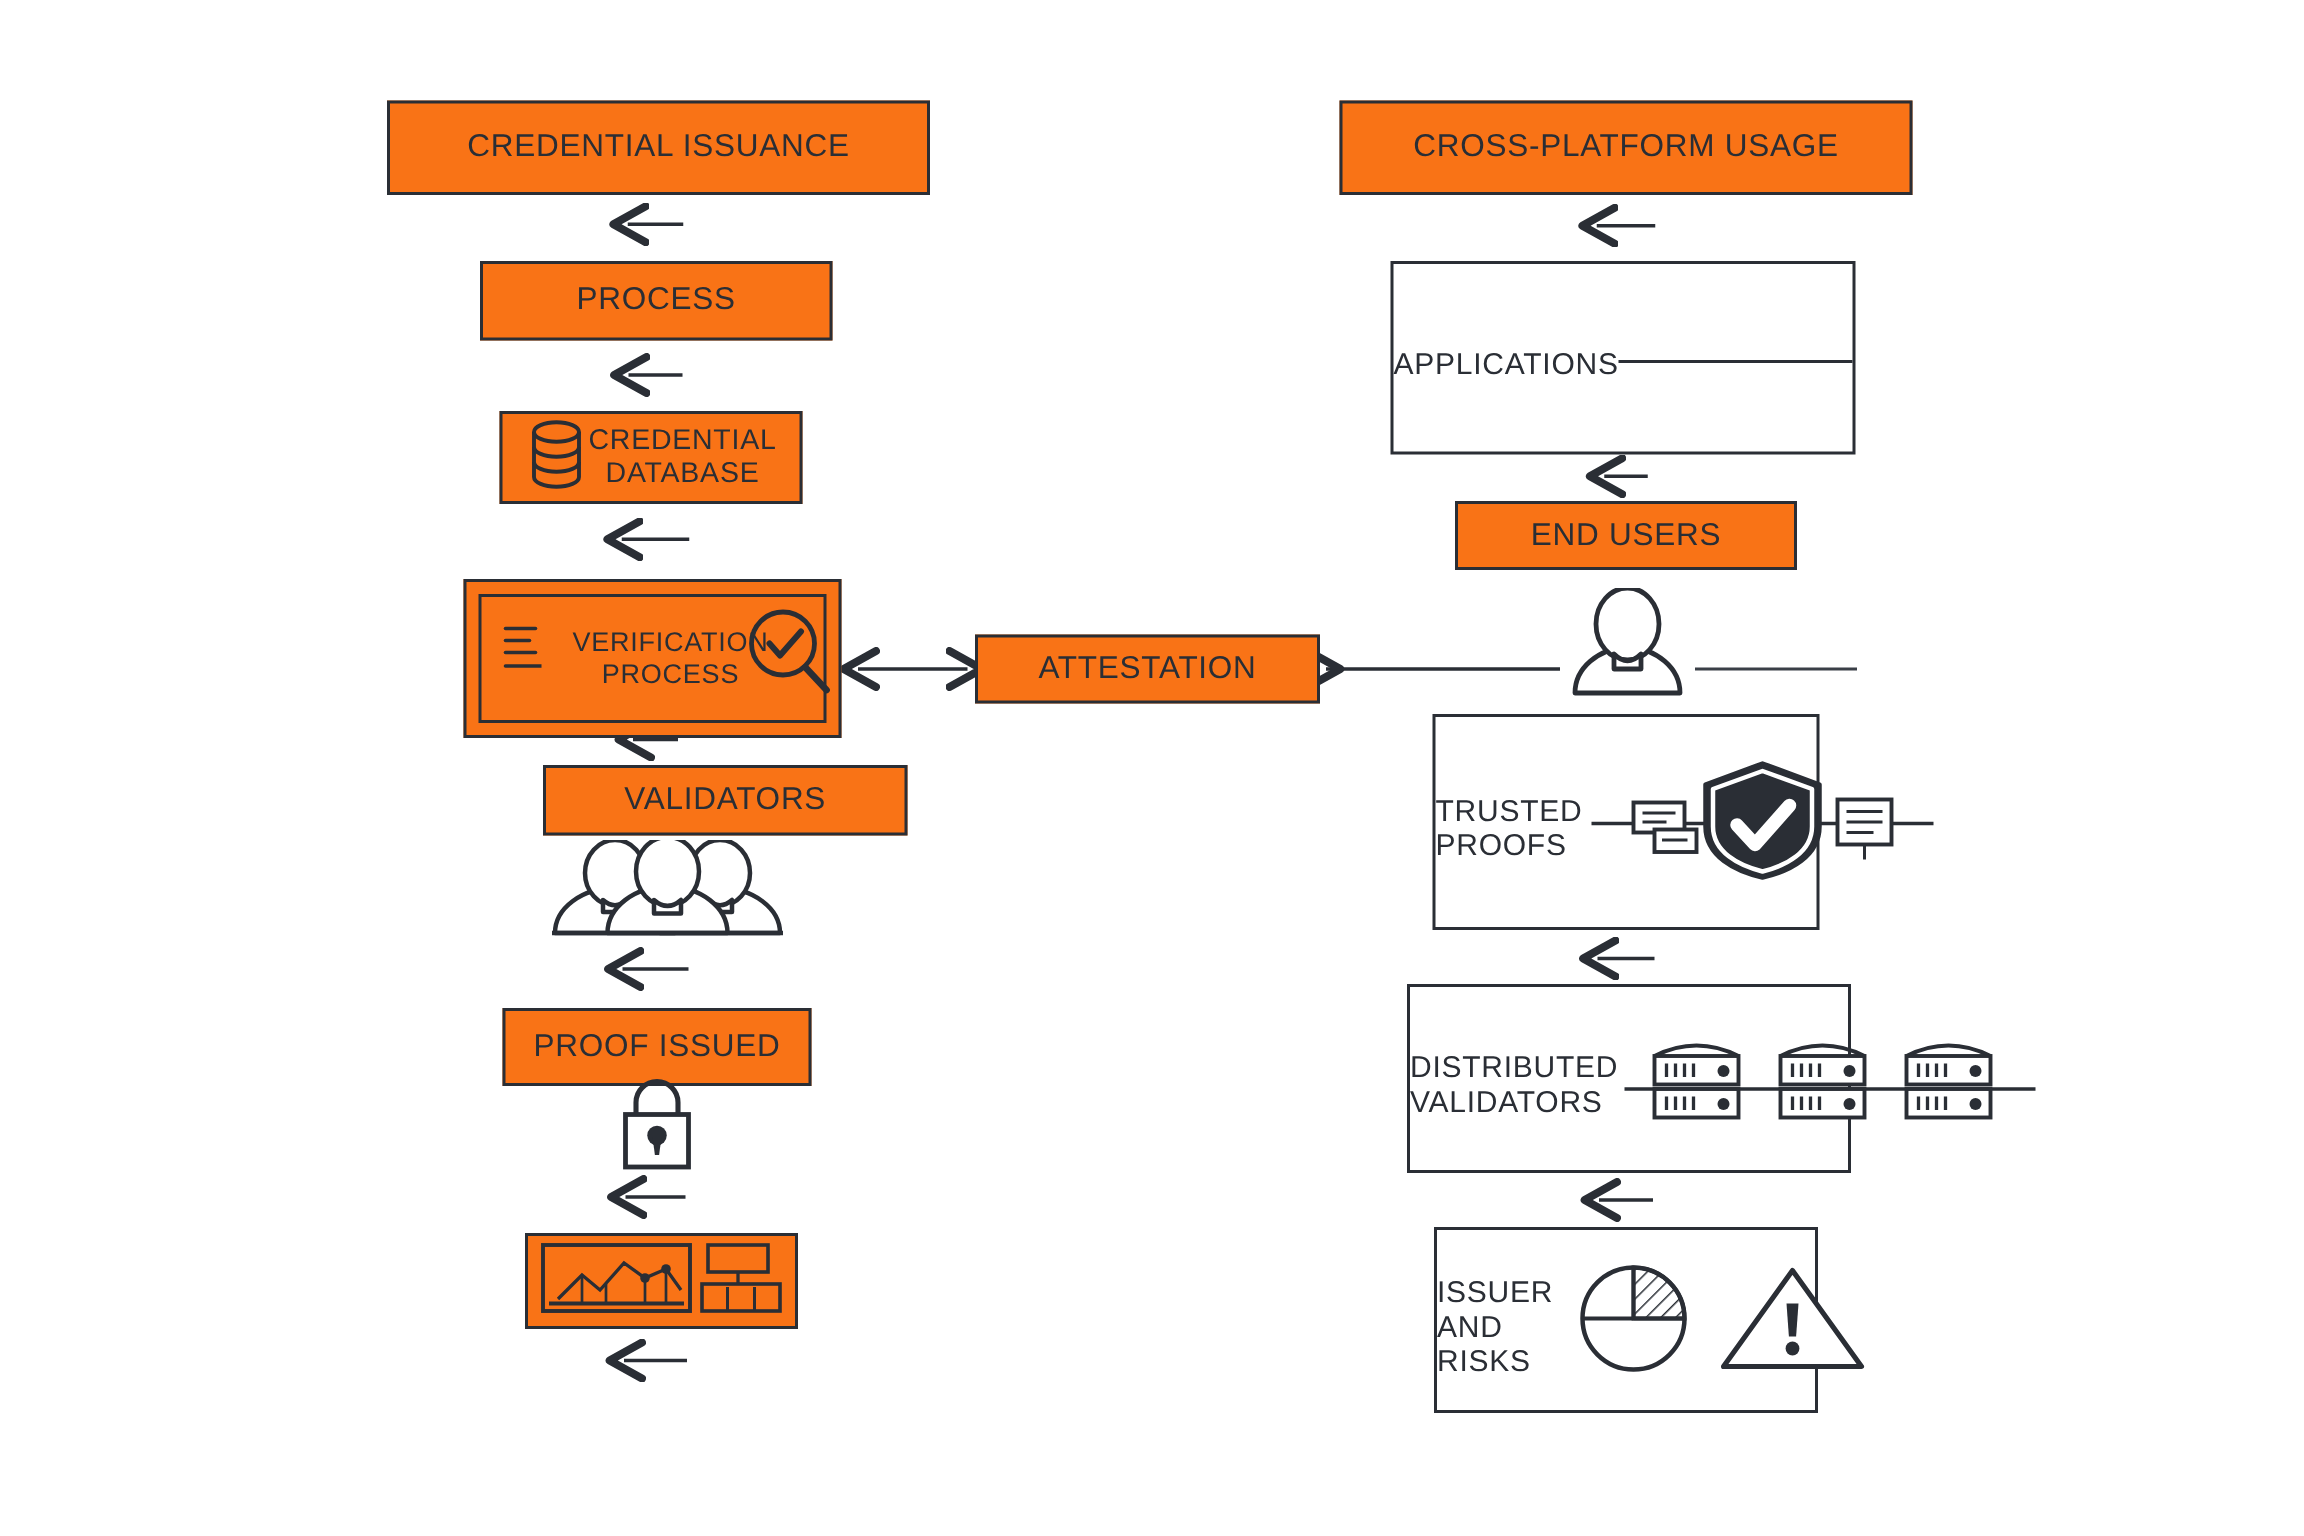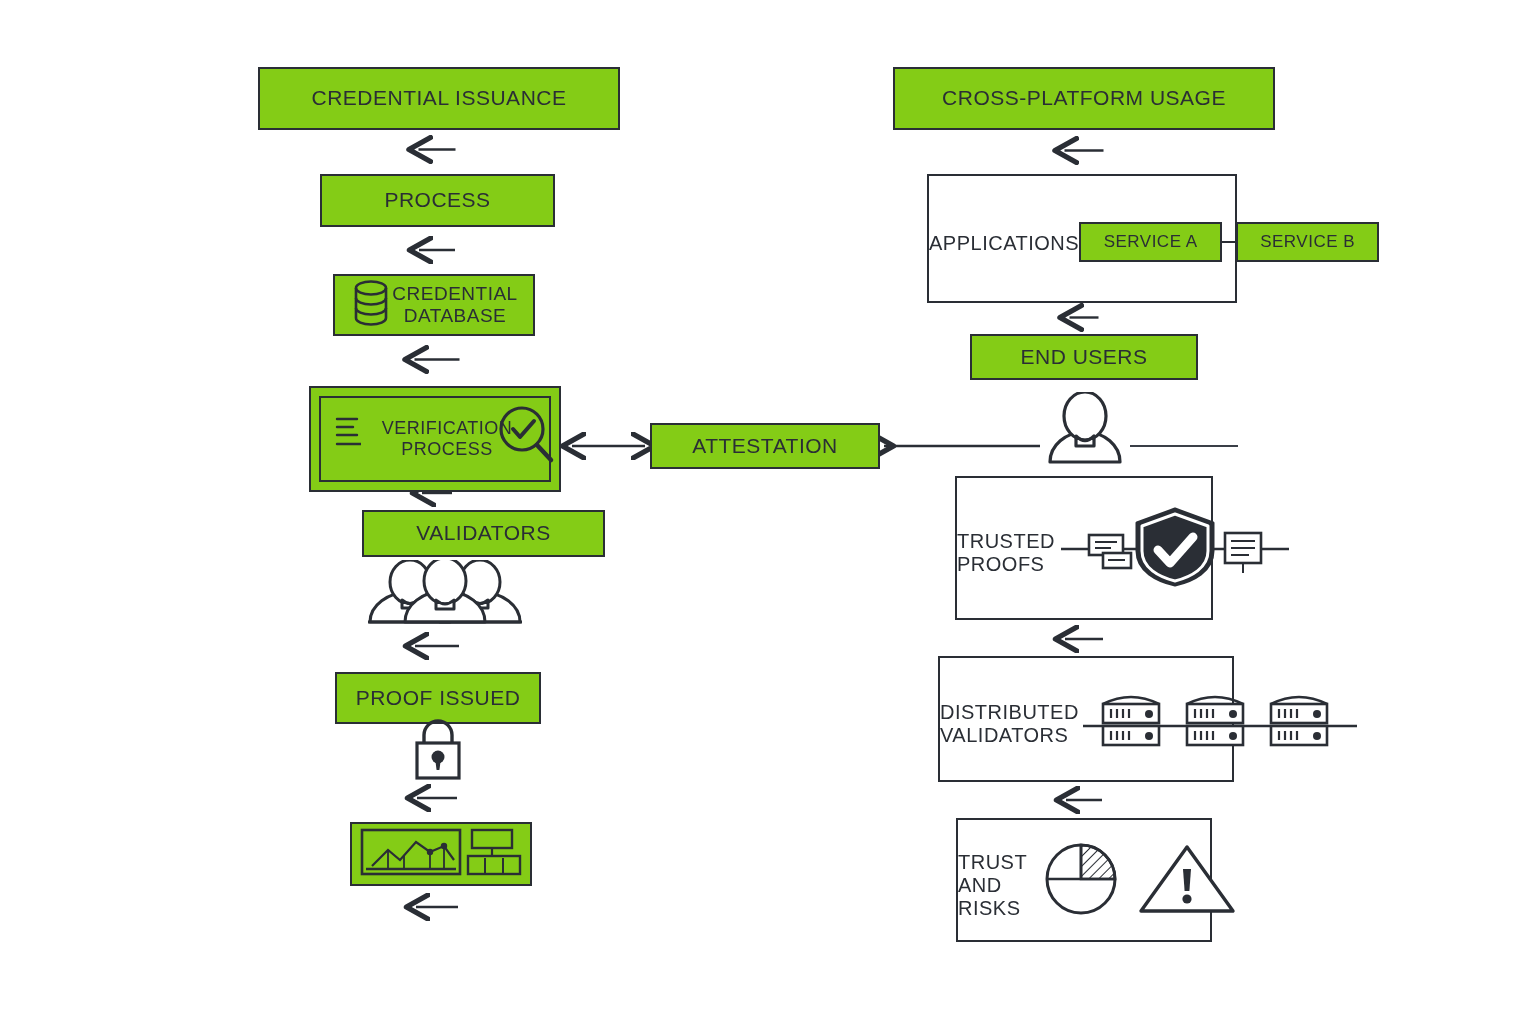--- a/index.html
+++ b/index.html
@@ -8,21 +8,21 @@
     font-family:"Liberation Sans", sans-serif;
     color:#2a2e35;
     overflow:hidden;
     position:relative;
   }
   #canvas{position:absolute;inset:0;width:1536px;height:1024px;}
   .node{
     position:absolute;
     box-sizing:border-box;
     border:2.5px solid #2a2e35;
-    background:#84cc16;
+    background:#f97316;
     display:flex;
     align-items:center;
     justify-content:center;
     text-align:center;
     letter-spacing:.5px;
     z-index:3;
   }
   .node .lbl{font-size:21px;font-weight:400;line-height:1.15;white-space:pre-line;}
   .node.hdr .lbl{font-size:21px;}
   .node.small{border-width:2px;}
@@ -191,29 +191,20 @@
   <span class="lbl">ATTESTATION</span>
 </div>
 
 <div class="node hdr" style="left:893px;top:67px;width:382px;height:63px;">
   <span class="lbl">CROSS-PLATFORM USAGE</span>
 </div>
 
 <div class="panel" style="left:927px;top:174px;width:310px;height:129px;">
   <div class="ptitle">APPLICATIONS</div>
   <div class="rule"></div>
-  <div style="display:flex;align-items:center;margin-top:6px;">
-    <div class="node small" style="position:relative;left:0;top:0;width:143px;height:40px;">
-      <span class="lbl">SERVICE A</span>
-    </div>
-    <div style="width:14px;height:2px;background:#2a2e35;"></div>
-    <div class="node small" style="position:relative;left:0;top:0;width:143px;height:40px;">
-      <span class="lbl">SERVICE B</span>
-    </div>
-  </div>
 </div>
 
 <div class="node" style="left:970px;top:334px;width:228px;height:46px;">
   <span class="lbl">END USERS</span>
 </div>
 
 <div class="floatIcon" style="left:1040px;top:392px;">
   <svg width="90" height="74" viewBox="0 0 90 74">
     <g fill="#fff" stroke="#2a2e35" stroke-width="3.2" stroke-linejoin="round">
       <path d="M10,70 a35,30 0 0 1 70,0 z"></path>
@@ -280,21 +271,21 @@
           <circle cx="48" cy="46" r="4" fill="#2a2e35"></circle>
         </g>
       </g>
       <use href="#srv" x="84"></use>
       <use href="#srv" x="168"></use>
     </svg>
   </span>
 </div>
 
 <div class="panel" style="left:956px;top:818px;width:256px;height:124px;">
-  <div class="ptitle">TRUST AND RISKS</div>
+  <div class="ptitle">ISSUER AND RISKS</div>
   <div class="rule"></div>
   <span class="svgicon" style="margin-top:2px;">
     <svg width="230" height="76" viewBox="0 0 230 76">
       <g>
         <circle cx="54" cy="38" r="34" fill="#fff" stroke="#2a2e35" stroke-width="3"></circle>
         <path d="M54,38 L54,4 A34,34 0 0 1 88,38 z" fill="url(#hatch)" stroke="#2a2e35" stroke-width="2.6"></path>
         <line x1="54" y1="38" x2="54" y2="4" stroke="#2a2e35" stroke-width="2.6"></line>
         <line x1="54" y1="38" x2="88" y2="38" stroke="#2a2e35" stroke-width="2.6"></line>
         <line x1="20" y1="38" x2="54" y2="38" stroke="#2a2e35" stroke-width="2.6"></line>
       </g>

